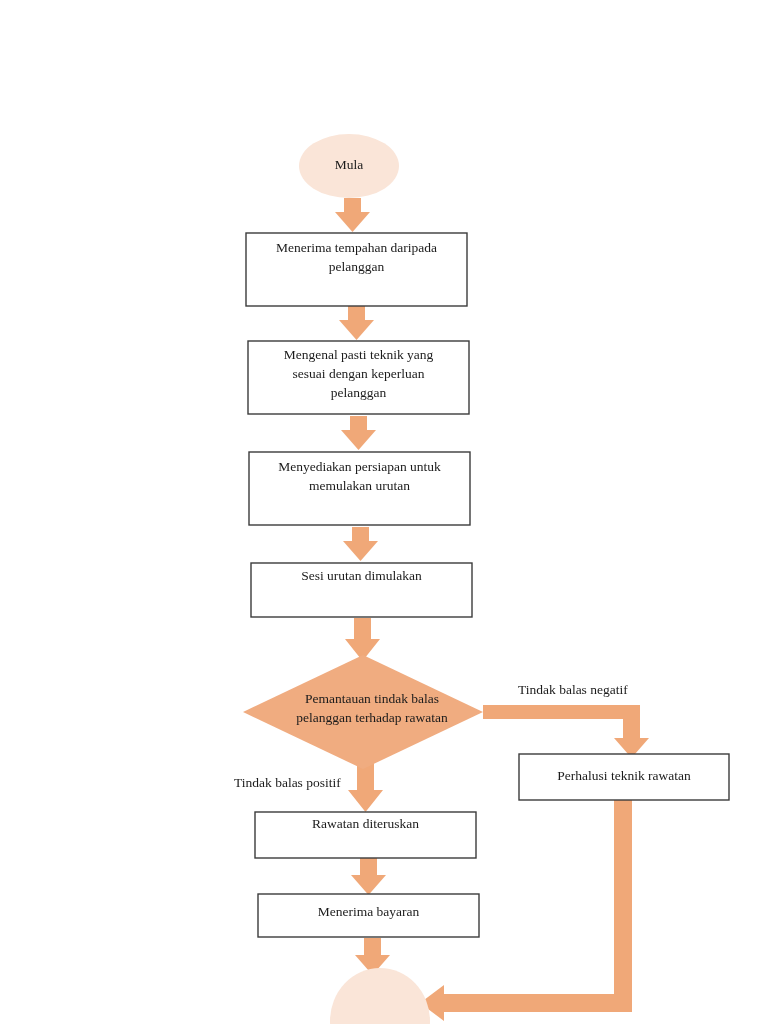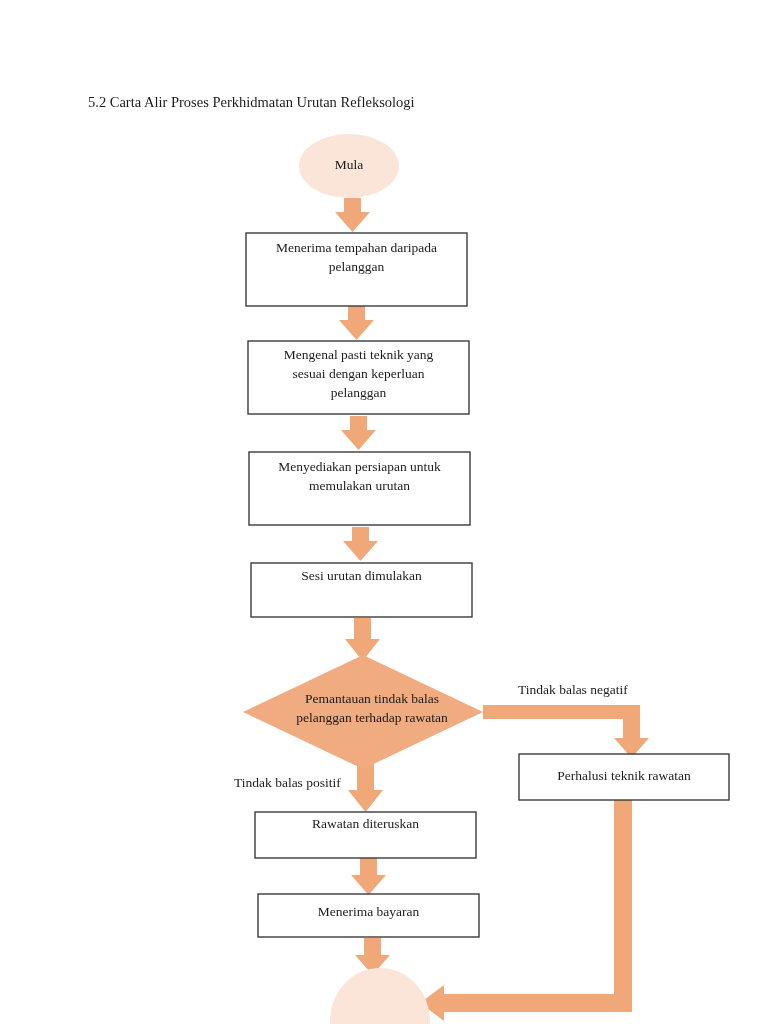--- a/index.html
+++ b/index.html
@@ -66,21 +66,20 @@
   }
   .connector {
     stroke: none;
   }
 </style>
 </head>
 <body>
 
 <div id="page">
 
-  <div class="doc-title">5.2 Carta Alir Proses Perkhidmatan Urutan Refleksologi</div>
 
   <svg class="flow" viewBox="0 0 768 1024">
 
     <g>
       <polygon class="connector" fill="#F0A878" points="344,198 361,198 361,212 370,212 352.5,232 335,212 344,212"></polygon>
     </g>
 
     <g>
       <polygon class="connector" fill="#F0A878" points="348,306 365,306 365,320 374,320 356.5,340 339,320 348,320"></polygon>
     </g>

